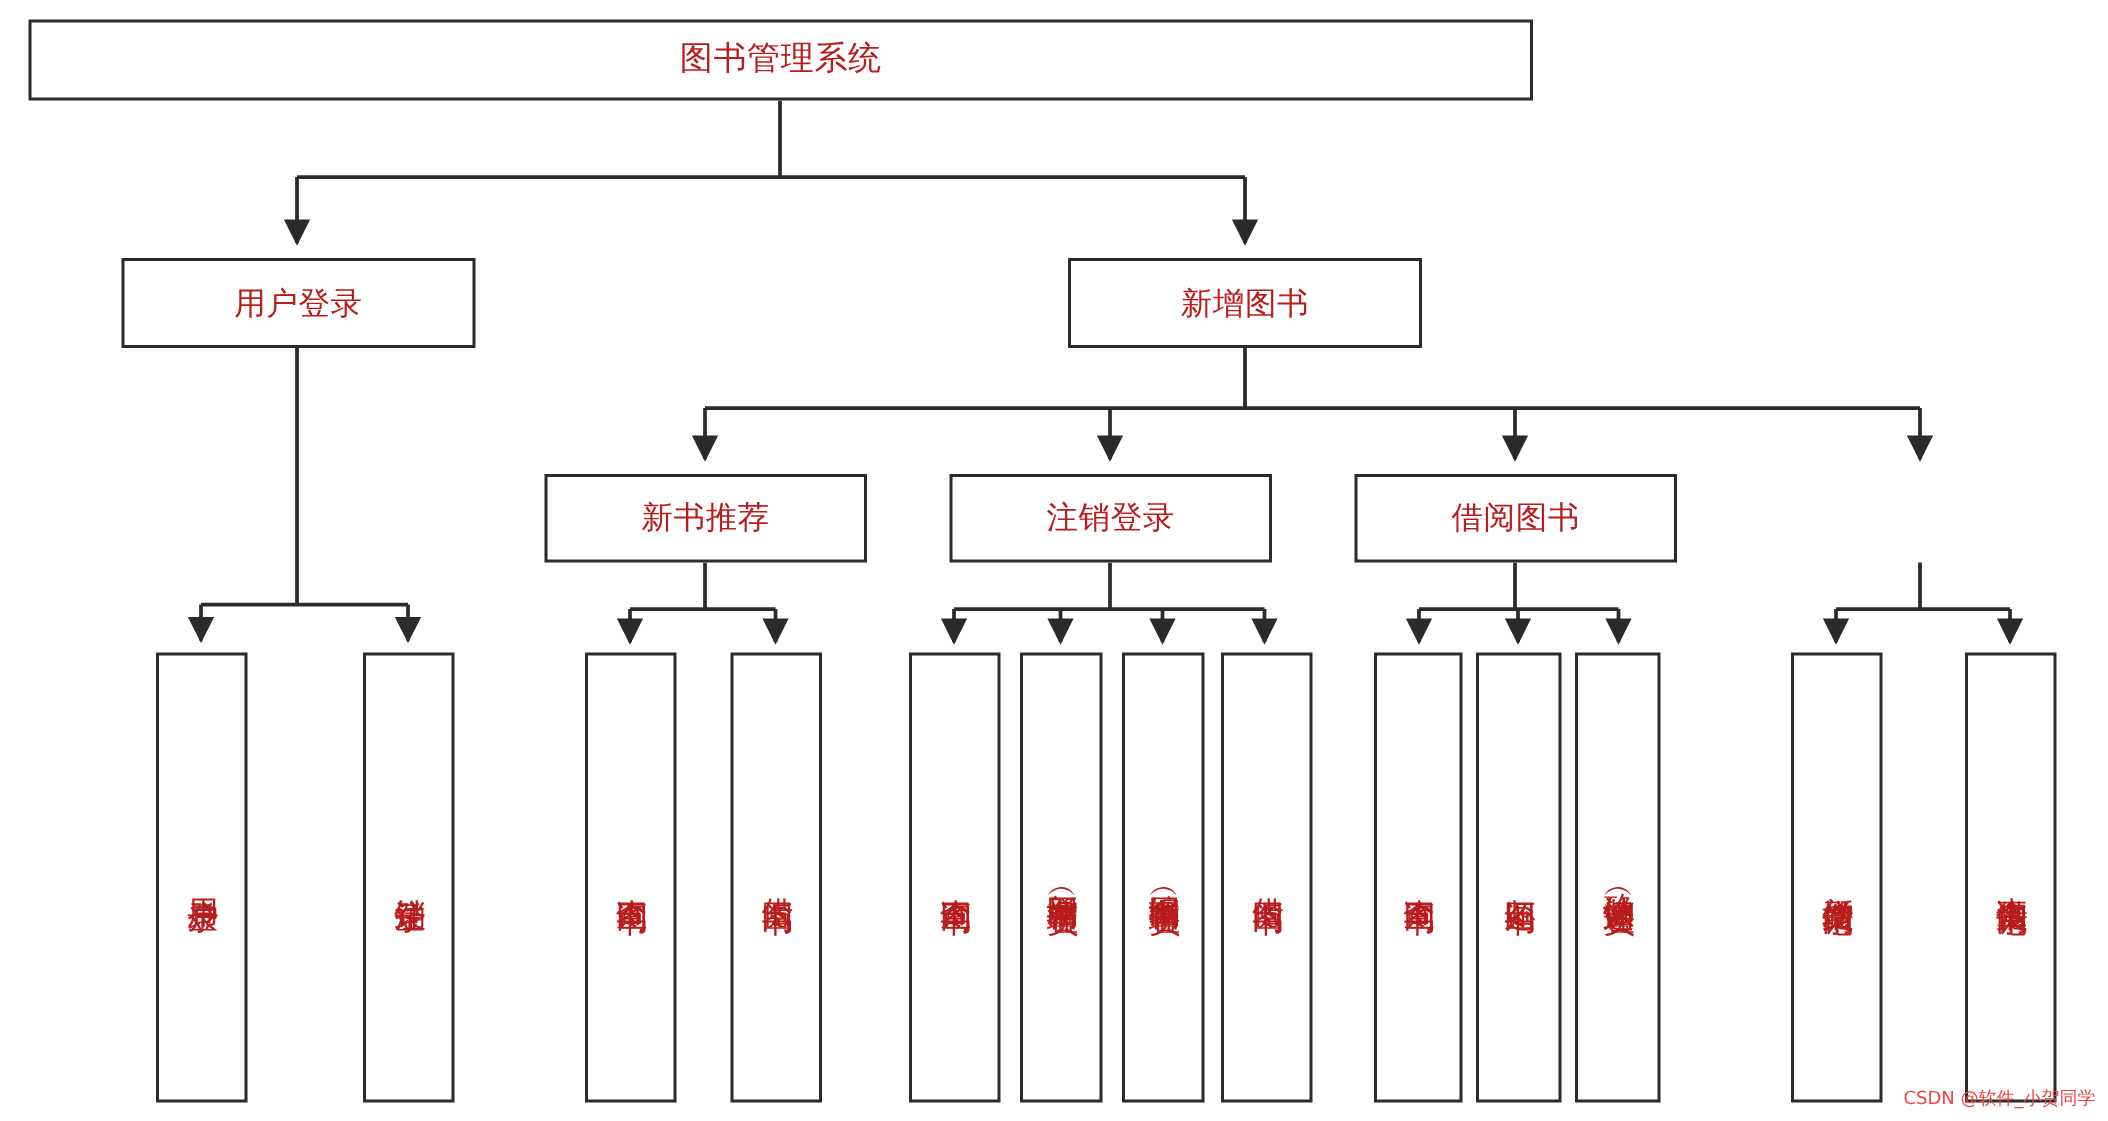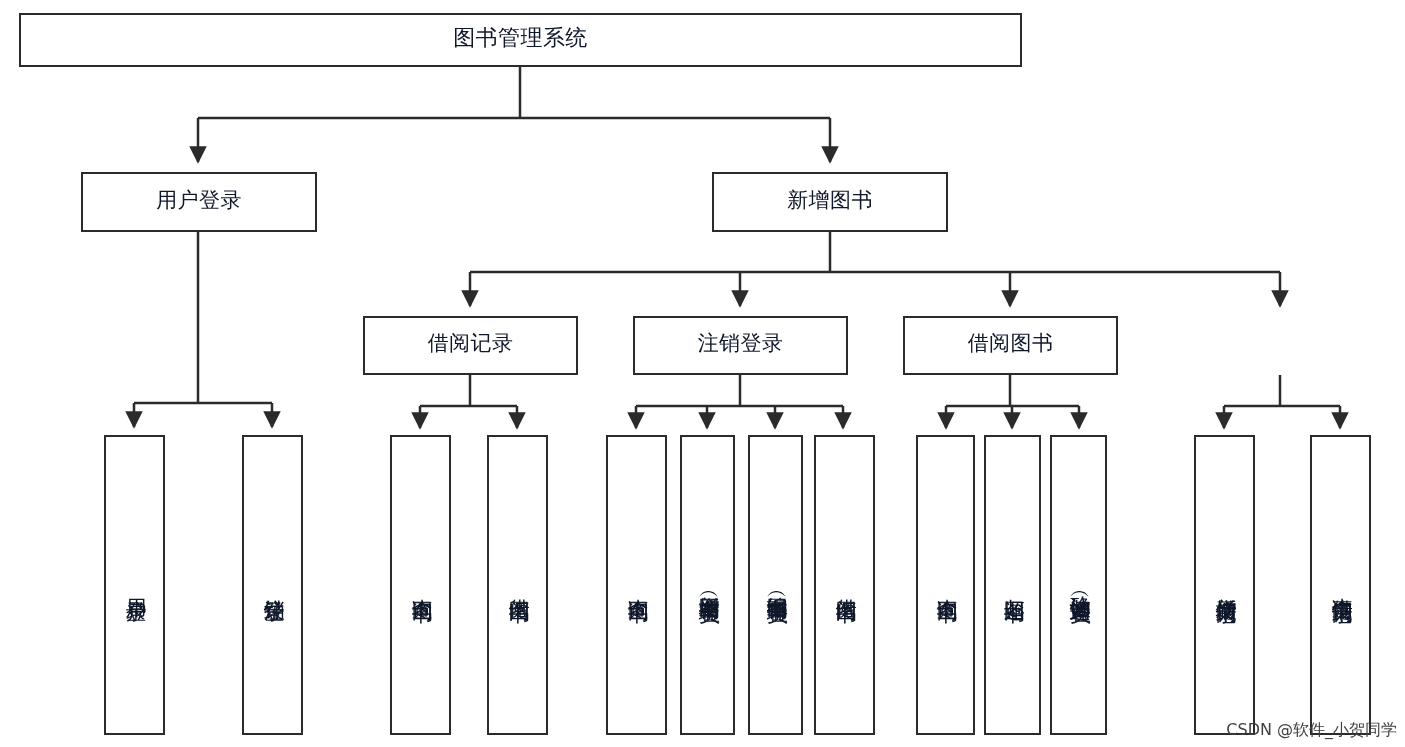--- a/index.html
+++ b/index.html
@@ -33,22 +33,21 @@
     display: flex;
     align-items: center;
     justify-content: center;
     color: #3b3b3b;
     z-index: 2;
   }
   .node-label {
     display: block;
     line-height: 1.18;
     letter-spacing: 0.02em;
-    color: #0f172a;
-    font-family: Liberation Mono, monospace;
+    color: #b91c1c;
   }
   
   .node.horiz .node-label {
     font-size: 21px;
     white-space: nowrap;
   }
   .node.root .node-label {
     font-size: 22px;
   }
   
@@ -63,22 +62,22 @@
     font-size: 21px;
     line-height: 1.32;
     letter-spacing: 0.06em;
     max-height: 100%;
     text-align: center;
   }
   #watermark {
     position: absolute;
     right: 8px;
     bottom: 6px;
-    font-size: 16px;
-    color: #404040;
+    font-size: 12px;
+    color: #ef4444;
     white-space: nowrap;
     z-index: 5;
     font-family: "DejaVu Sans", "Liberation Sans", sans-serif;
   }
 </style>
 </head>
 <body>
 
 <div id="diagram-root">
 
@@ -137,21 +136,21 @@
   </div>
 
   <div class="node horiz" style="left:81px; top:172px; width:236px; height:60px;">
     <span class="node-label">用户登录</span>
   </div>
   <div class="node horiz" style="left:712px; top:172px; width:236px; height:60px;">
     <span class="node-label">新增图书</span>
   </div>
 
   <div class="node horiz" style="left:363px; top:316px; width:215px; height:59px;">
-    <span class="node-label">借阅记录</span>
+    <span class="node-label">新书推荐</span>
   </div>
   <div class="node horiz" style="left:633px; top:316px; width:215px; height:59px;">
     <span class="node-label">注销登录</span>
   </div>
   <div class="node horiz" style="left:903px; top:316px; width:215px; height:59px;">
     <span class="node-label">借阅图书</span>
   </div>
 
   <div class="node vert" style="left:104px; top:435px; width:61px; height:300px;">
     <span class="node-label">用户登录</span>

